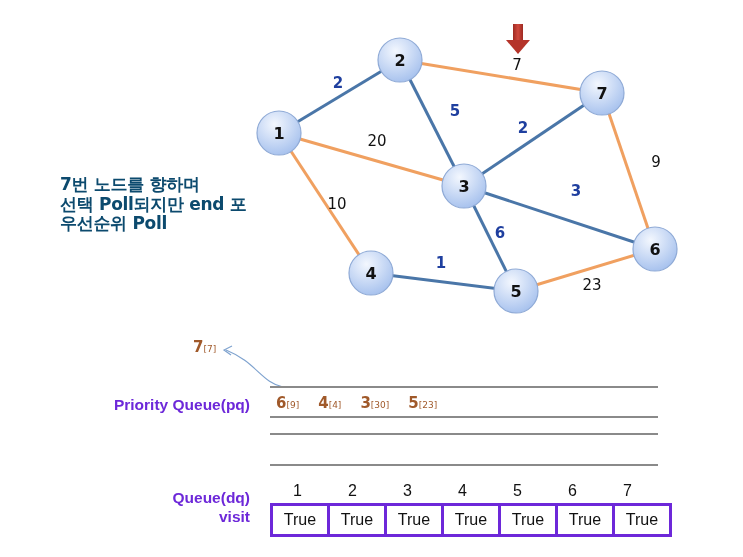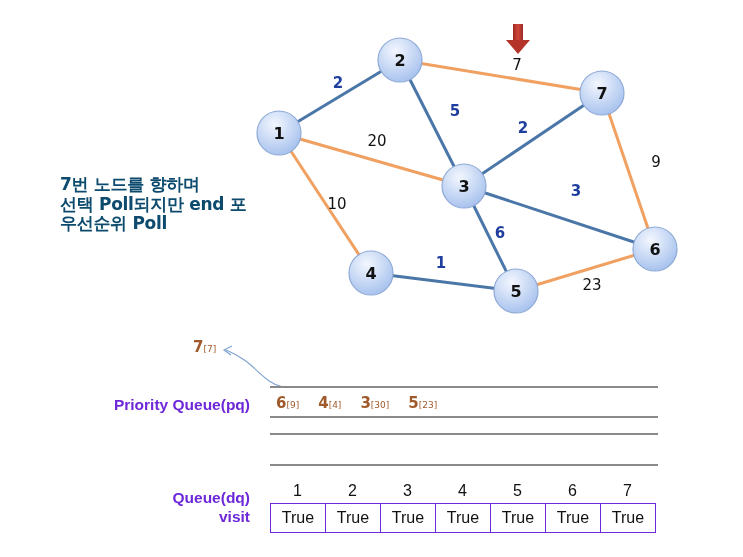--- a/index.html
+++ b/index.html
@@ -9,21 +9,21 @@
   .note div { white-space: nowrap; }
   .popped { position: absolute; left: 193px; top: 338px; color: #a0592a; font-weight: bold; font-size: 15px; }
   .popped .cost, .pq-item .cost { font-size: 9px; font-weight: normal; }
   .row-label { position: absolute; font-family: "Liberation Sans", sans-serif; font-weight: bold; font-size: 15.5px; color: #6d28d9; text-align: right; }
   .hline { position: absolute; left: 270px; width: 388px; height: 2px; background: #8a8a8a; }
   .pq-items { position: absolute; left: 276px; top: 394px; display: flex; gap: 19px; }
   .pq-item { color: #a0592a; font-weight: bold; font-size: 15px; }
   .visit-headers { position: absolute; left: 270px; top: 482px; display: flex; }
   .visit-headers div { width: 55px; text-align: center; font-size: 16px; color: #111; font-family: "Liberation Sans", sans-serif; }
   .visit-table { position: absolute; left: 270px; top: 503px; border-collapse: collapse; }
-  .visit-table td { width: 54px; height: 28px; border: 1px solid #6d28d9; text-align: center; font-size: 16px; color: #111; padding: 0; font-family: "Liberation Sans", sans-serif; }
+  .visit-table td { width: 54px; height: 28px; border: 3px solid #6d28d9; text-align: center; font-size: 16px; color: #111; padding: 0; font-family: "Liberation Sans", sans-serif; }
 </style>
 </head>
 <body>
 
 <svg id="graph" viewBox="0 0 743 557" xmlns="http://www.w3.org/2000/svg">
   <defs>
     <radialGradient id="nodeGrad" cx="40%" cy="30%" r="70%">
       <stop offset="0%" stop-color="#f3f7fe"></stop>
       <stop offset="100%" stop-color="#a9c3ee"></stop>
     </radialGradient>

